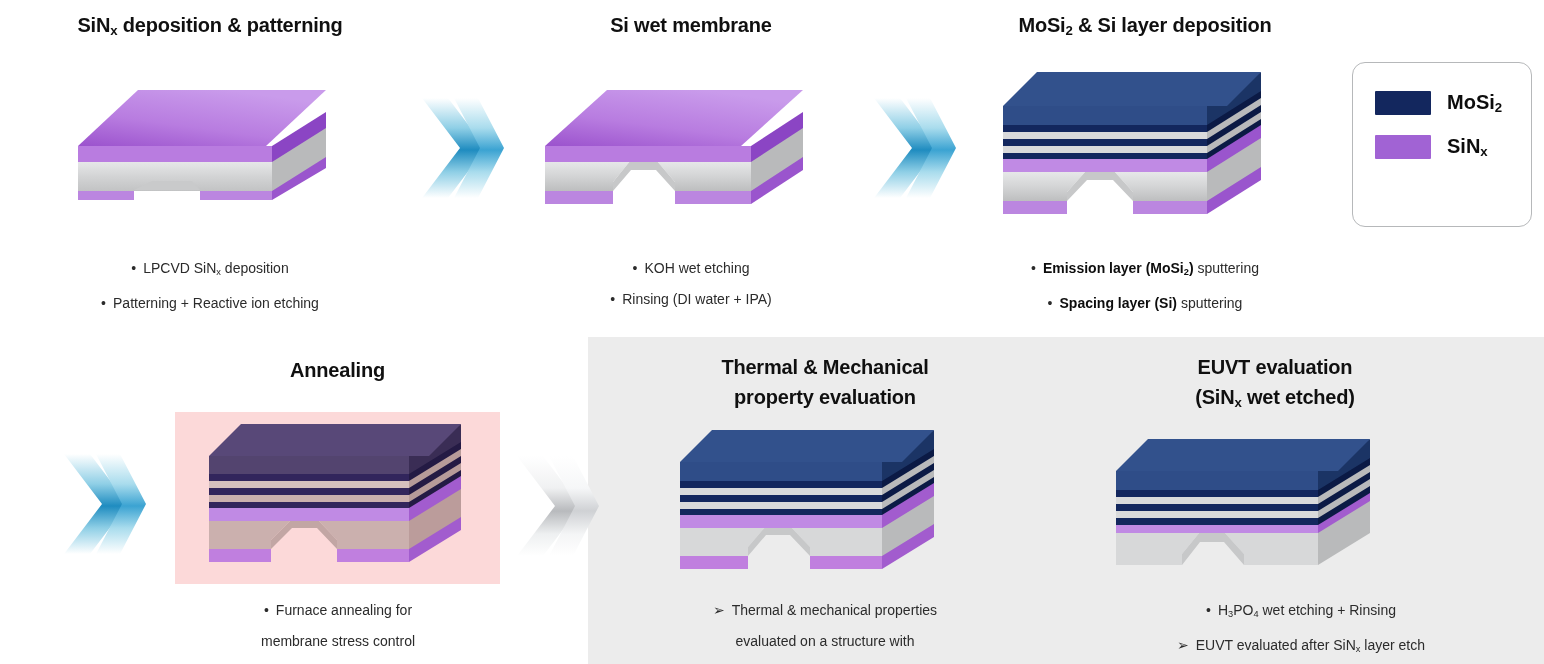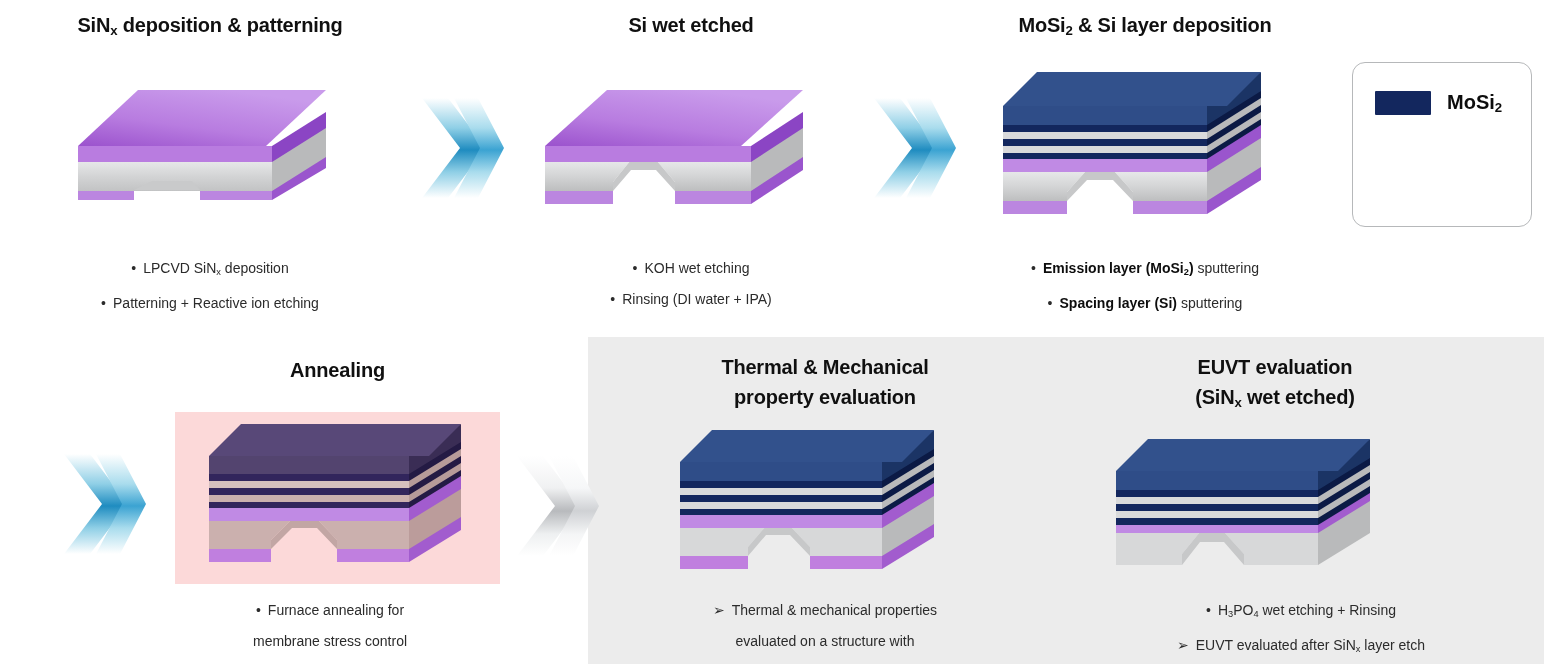--- a/index.html
+++ b/index.html
@@ -137,21 +137,21 @@
         <stop offset="0.52" stop-color="#3ba3d2"></stop>
         <stop offset="0.74" stop-color="#a9dced"></stop>
         <stop offset="1" stop-color="#ffffff"></stop>
       </linearGradient>
     </defs>
     <polygon points="2,6 28,6 66,56 28,106 2,106 40,56" fill="url(#cb1)"></polygon>
     <polygon points="34,6 58,6 84,56 58,106 34,106 60,56" fill="url(#cb2)"></polygon>
   </svg>
 </div>
 
-<div class="abs step-title" style="left:500px;top:10px;width:382px;">Si wet etched</div>
+<div class="abs step-title" style="left:500px;top:10px;width:382px;">Si wet membrane</div>
 
 <div class="fig" id="fig-2" style="left:535px;top:78px;">
   <svg width="290" height="140" viewBox="0 0 290 140">
     <polygon points="10,112 10,126 78,126 78,112" fill="#bb86e0"></polygon>
     <polygon points="140,112 140,126 216,126 216,112" fill="#bb86e0"></polygon>
     <polygon points="216,112 268,78 268,92 216,126" fill="#9a55cd"></polygon>
 
     <polygon points="10,82 216,82 216,113 140,113 140,104 121,82 96,82 78,104 78,113 10,113" fill="url(#gradSiFront2)"></polygon>
     <polygon points="216,82 268,48 268,79 216,113" fill="#b9babb"></polygon>
 
@@ -230,20 +230,24 @@
 <div class="abs bullets" style="left:930px;top:253px;width:430px;">
     <div class="row"><span class="mark">•</span><span class="b-strong">Emission layer (MoSi</span><span class="b-strong"><sub>2</sub></span><span class="b-strong">)</span> sputtering</div>
     <div class="row"><span class="mark">•</span><span class="b-strong">Spacing layer (Si)</span> sputtering</div>
   </div>
 
 <div class="abs" id="legend">
   <div class="legend-row">
     <span class="swatch" style="background: rgb(19, 39, 94);"></span>
     <span class="legend-label">MoSi<sub>2</sub></span>
   </div>
+  <div class="legend-row">
+    <span class="swatch" style="background: rgb(161, 99, 212);"></span>
+    <span class="legend-label">SiN<sub>x</sub></span>
+  </div>
 </div>
 
 <div class="chev" id="arrow-3" style="left:62px;top:448px;">
   <svg width="86" height="112" viewBox="0 0 86 112">
     <polygon points="2,6 28,6 66,56 28,106 2,106 40,56" fill="url(#cb1)"></polygon>
     <polygon points="34,6 58,6 84,56 58,106 34,106 60,56" fill="url(#cb2)"></polygon>
   </svg>
 </div>
 
 <div class="abs step-title" style="left:175px;top:355px;width:325px;">Annealing</div>
@@ -271,21 +275,21 @@
     <polygon points="214,58 266,26 266,34 214,66" fill="#b79b99"></polygon>
     <polygon points="14,51 214,51 214,59 14,59" fill="#32255c"></polygon>
     <polygon points="214,51 266,19 266,27 214,59" fill="#241a44"></polygon>
 
     <polygon points="14,34 214,34 214,52 14,52" fill="#53446f"></polygon>
     <polygon points="214,34 266,2 266,20 214,52" fill="#3a2d55"></polygon>
     <polygon points="14,34 46,2 266,2 234,34" fill="#584878"></polygon>
   </svg>
 </div>
 
-<div class="abs bullets" style="left:142px;top:595px;width:376px;">
+<div class="abs bullets" style="left:150px;top:595px;width:376px;">
     <div class="row"><span class="mark">•</span>Furnace annealing for</div>
     <div class="row">membrane stress control</div>
   </div>
 
 <div class="chev" id="arrow-4" style="left:515px;top:450px;">
   <svg width="86" height="112" viewBox="0 0 86 112">
     <defs>
       <linearGradient id="cg1" x1="0" y1="0" x2="0" y2="1">
         <stop offset="0" stop-color="#ffffff"></stop>
         <stop offset="0.32" stop-color="#f0f1f2"></stop>

